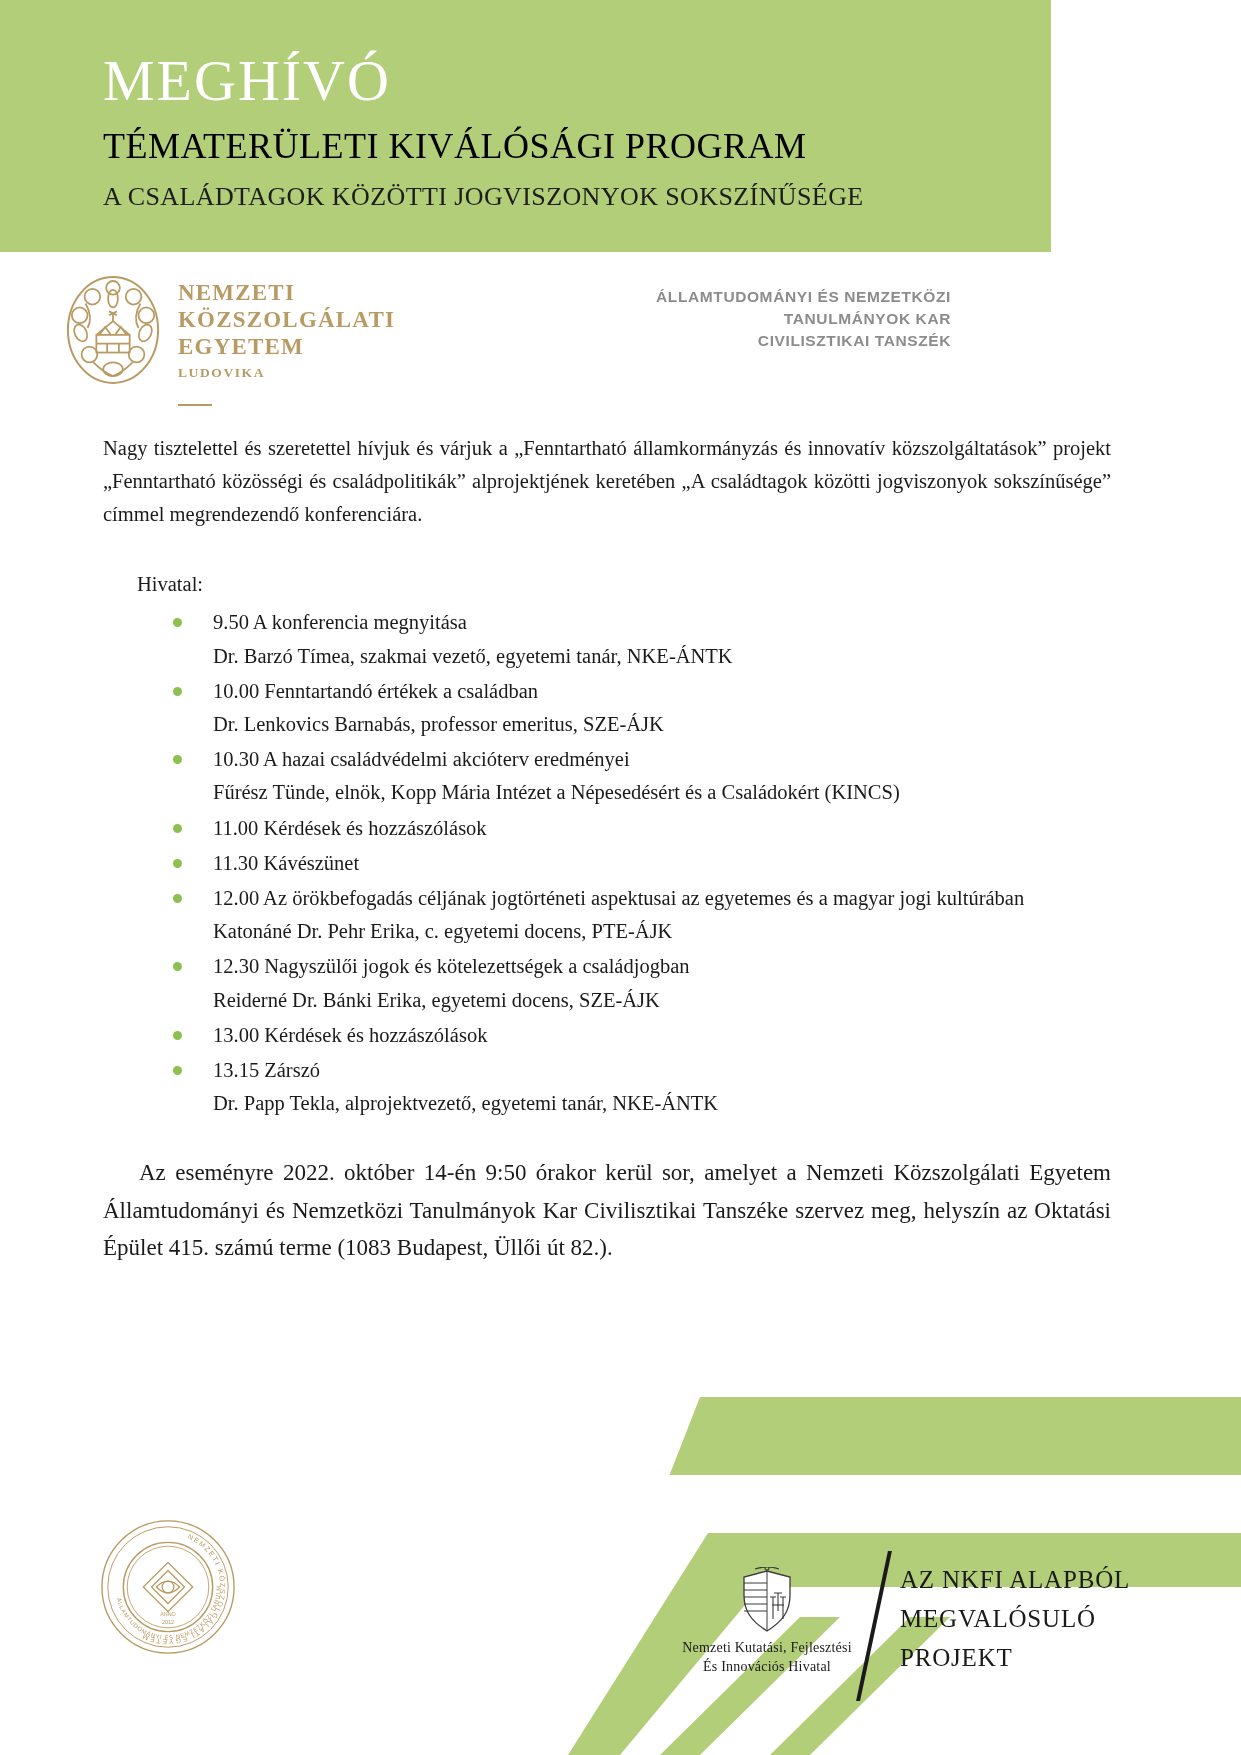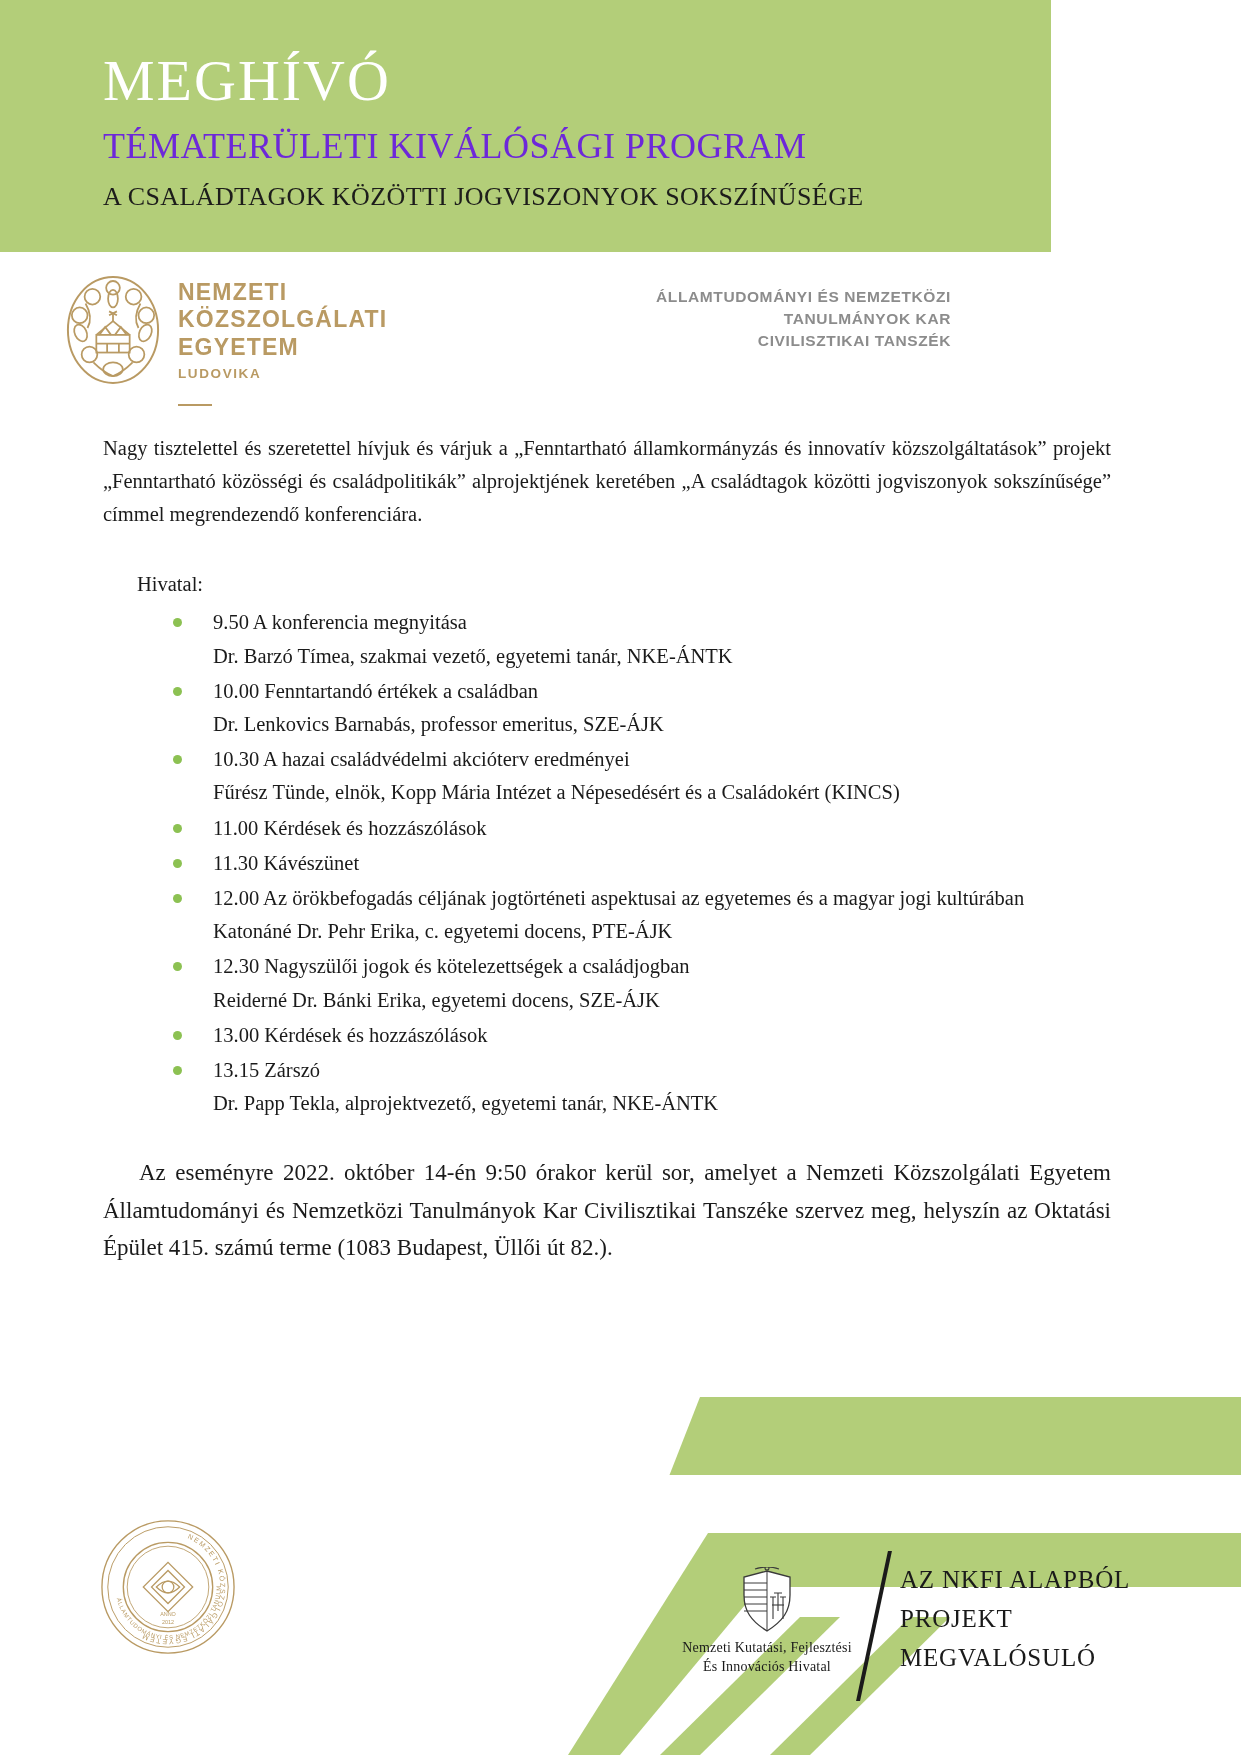--- a/index.html
+++ b/index.html
@@ -38,21 +38,21 @@
     letter-spacing: 2px;
     color: #ffffff;
     font-weight: normal;
     margin: 0 0 18px 0;
     white-space: nowrap;
   }
   .doc-subtitle {
     font-size: 36px;
     line-height: 1.0;
     letter-spacing: 0.5px;
-    color: #6d28d9;
+    color: #000000;
     font-weight: normal;
     margin: 0 0 20px 0;
     white-space: nowrap;
   }
   .doc-subsubtitle {
     font-size: 26px;
     line-height: 1.0;
     letter-spacing: 0.4px;
     color: #1d1d1b;
     font-weight: normal;
@@ -71,21 +71,21 @@
   .nke-logo {
     position: absolute;
     left: 64px;
     top: 12px;
     display: flex;
     align-items: center;
     gap: 16px;
   }
   .nke-mark { width: 98px; height: 112px; display:block; }
   .nke-wordmark {
-    font-family: Liberation Sans, sans-serif;
+    font-family: Liberation Serif, serif;
     color: #b99a63;
     font-weight: bold;
     letter-spacing: 1.2px;
   }
   .nke-wordmark .w1,
   .nke-wordmark .w2,
   .nke-wordmark .w3 {
     font-size: 23px;
     line-height: 1.18;
     display: block;
@@ -423,17 +423,17 @@
       <div class="nkfi-name">
         <div>Nemzeti Kutatási, Fejlesztési</div>
         <div>És Innovációs Hivatal</div>
       </div>
     </div>
 
     <div class="nkfi-slash"></div>
 
     <div class="nkfi-claim">
       <span>AZ NKFI ALAPBÓL</span>
+      <span>MEGVALÓSULÓ</span>
       <span>PROJEKT</span>
-      <span>MEGVALÓSULÓ</span>
     </div>
   </div>
 </div>
 
 </body></html>

